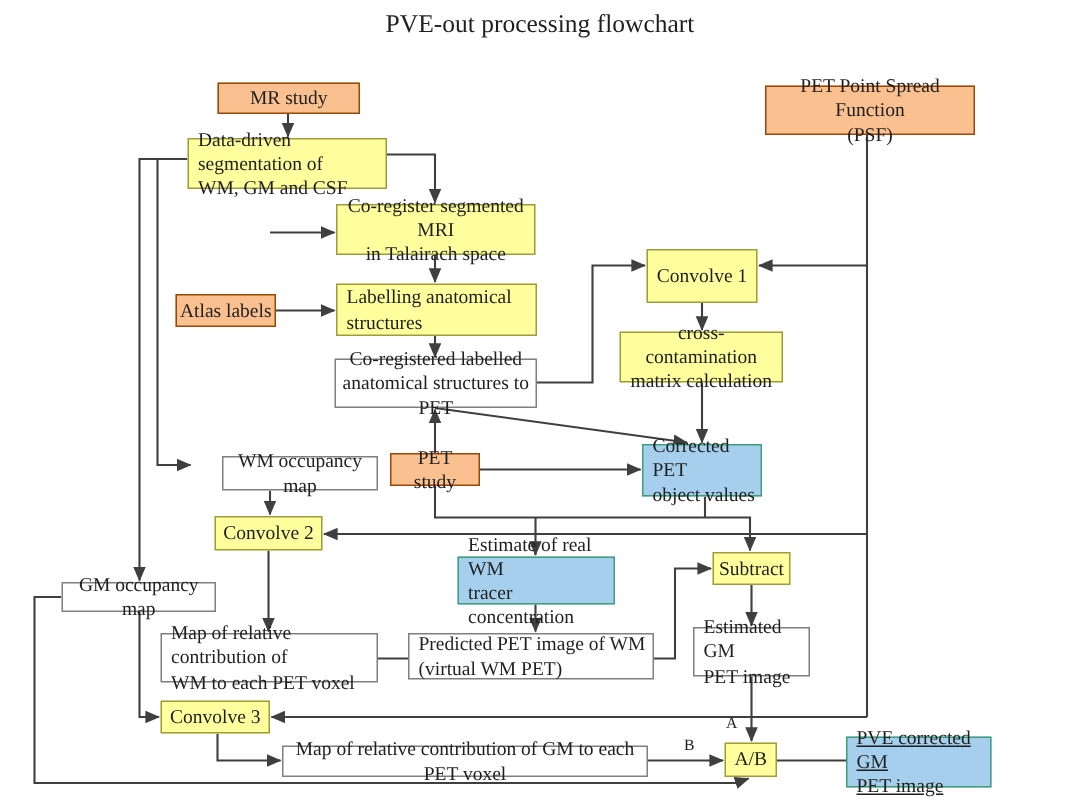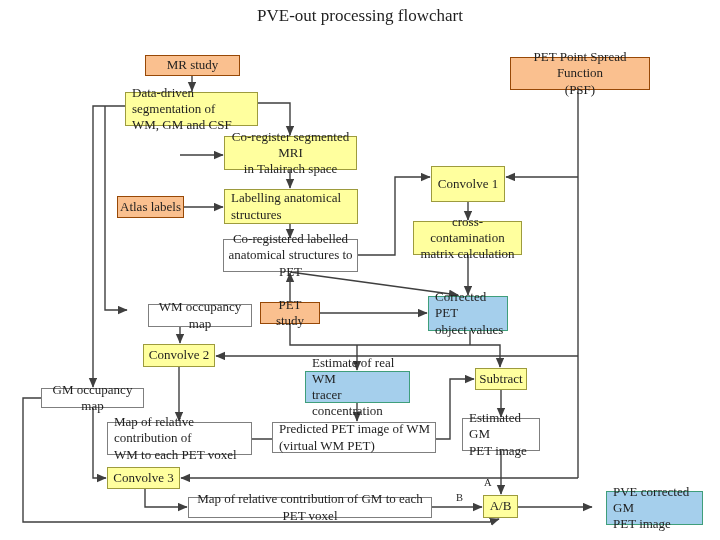--- a/index.html
+++ b/index.html
@@ -93,18 +93,18 @@
   <div class="node white al" style="left:107px;top:422px;width:145px;height:33px;">Map of relative contribution of
 WM to each PET voxel</div>
   <div class="node white ac" style="left:41px;top:388px;width:103px;height:20px;">GM occupancy map</div>
   <div class="node white al" style="left:272px;top:422px;width:164px;height:31px;">Predicted PET image of WM
 (virtual WM PET)</div>
   <div class="node white al" style="left:462px;top:418px;width:78px;height:33px;">Estimated GM
 PET image</div>
   <div class="node yellow ac" style="left:107px;top:467px;width:73px;height:22px;">Convolve 3</div>
   <div class="node white ac" style="left:188px;top:497px;width:244px;height:21px;">Map of relative contribution of GM to each PET voxel</div>
   <div class="node yellow ac" style="left:483px;top:495px;width:35px;height:23px;">A/B</div>
-  <div class="node blue al" style="left:606px;top:491px;width:97px;height:34px;">PVE corrected GM
+  <div class="node blue al" style="left:564px;top:491px;width:97px;height:34px;text-decoration:underline;">PVE corrected GM
 PET image</div>
 
   <div class="flowlabel" style="left:484px;top:477px;">A</div>
   <div class="flowlabel" style="left:456px;top:492px;">B</div>
 </div>
 
 </body></html>

